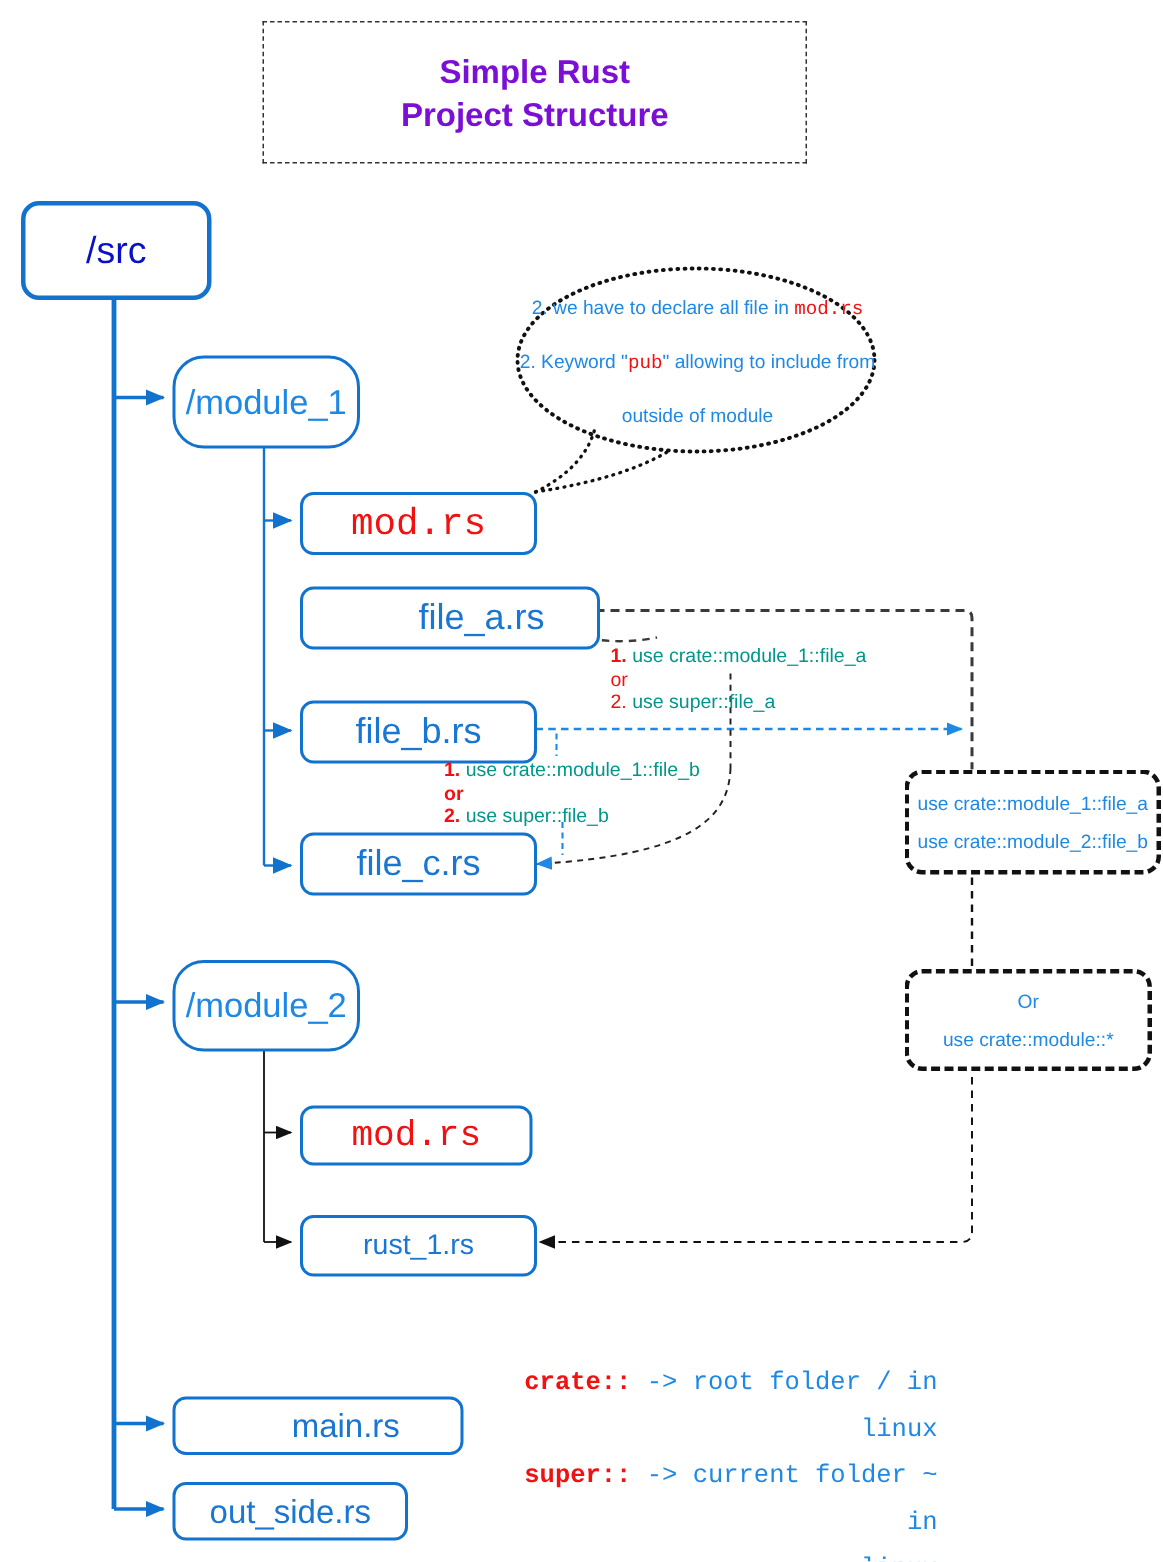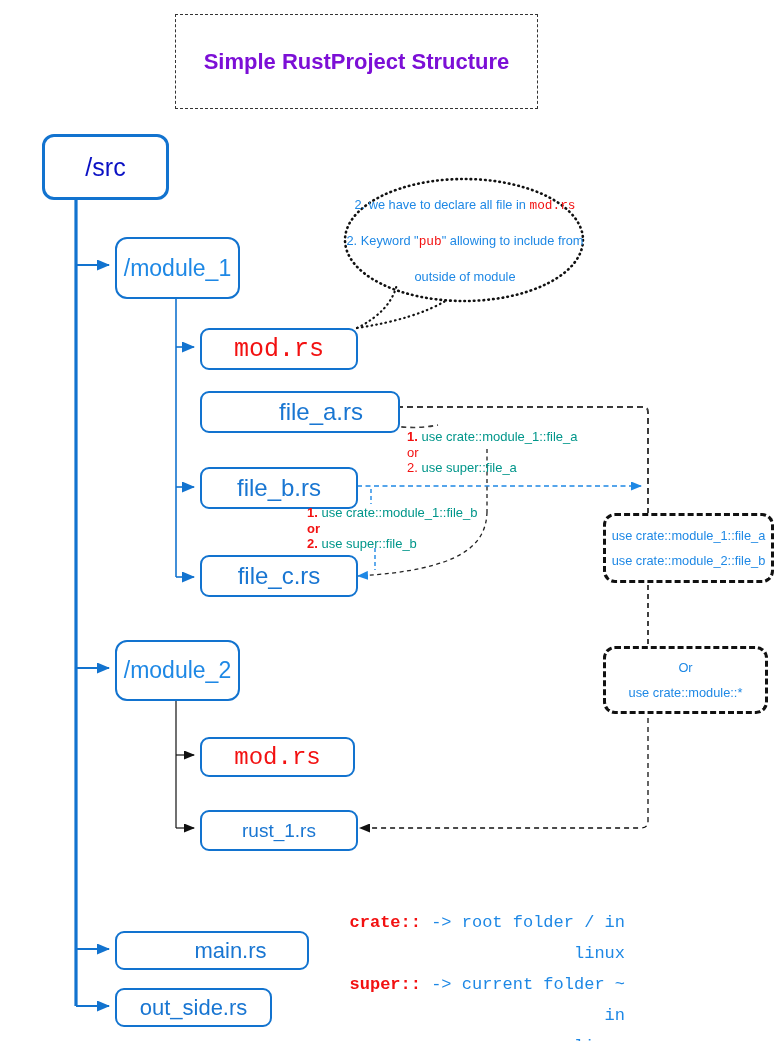--- a/index.html
+++ b/index.html
@@ -9,39 +9,39 @@
   }
   #wires{position:absolute;left:0;top:0;z-index:1;}
   .node{
     position:absolute;z-index:2;background:#fff;
     border:2.5px solid #1273cf;border-radius:9px;
     display:flex;align-items:center;justify-content:center;
     white-space:nowrap;
   }
   .folder{border-width:3px;border-radius:12px;}
   .blue-t{color:#1976d2;}
-  .mod-blue{color:#1e88e5;}
+  .mod-blue{color:#1e88e5;border-radius:21px;}
   .red-t{color:#f21111;font-family:Liberation Mono, monospace;}
-  .navy-t{color:#0a10c4;margin-left:28px;}
+  .navy-t{color:#0a10c4;}
   .title-box{
     position:absolute;z-index:2;left:175px;top:14px;width:361px;height:93px;
-    border:1.5px dashed #333;display:flex;flex-direction:row;
+    border:1.5px dashed #333;display:flex;flex-direction:column;
     align-items:center;justify-content:center;
   }
   .title-line{color:#7c0fd6;font-weight:bold;font-size:22px;line-height:29px;}
   .bubble-text{
     position:absolute;z-index:3;left:346px;top:197px;width:238px;
     text-align:center;font-size:12.8px;color:#1e88e5;
   }
   .bub-line{height:16px;margin-bottom:20px;}
   .note{position:absolute;z-index:3;font-size:13px;line-height:15.5px;color:#00968a;}
   .note .num{color:#f21111;font-weight:bold;}
   .note .num2{color:#f21111;}
   .note-a{left:407px;top:429px;}
-  .note-b{left:307px;top:505px;}
+  .note-b{left:296px;top:505px;}
   .note-b .or{font-weight:bold;}
   .or{color:#f21111;display:block;}
   .dash-box{
     position:absolute;z-index:2;background:#fff;
     border:3px dashed #111;border-radius:12px;
     display:flex;flex-direction:column;align-items:center;justify-content:space-evenly;
     font-size:12.8px;color:#1e88e5;text-align:center;padding:2px 3px;
   }
   .box-use{left:603px;top:513px;width:159px;height:60px;}
   .box-or{left:603px;top:646px;width:153px;height:58px;}

